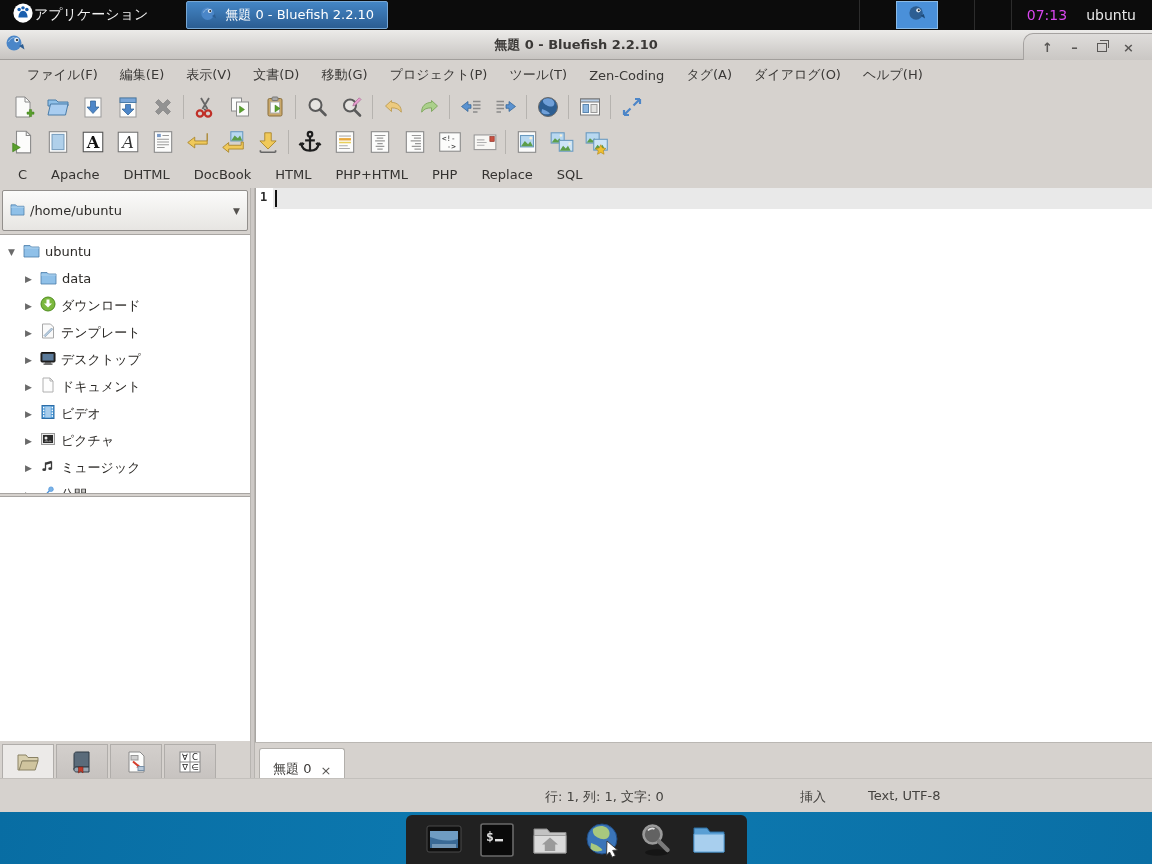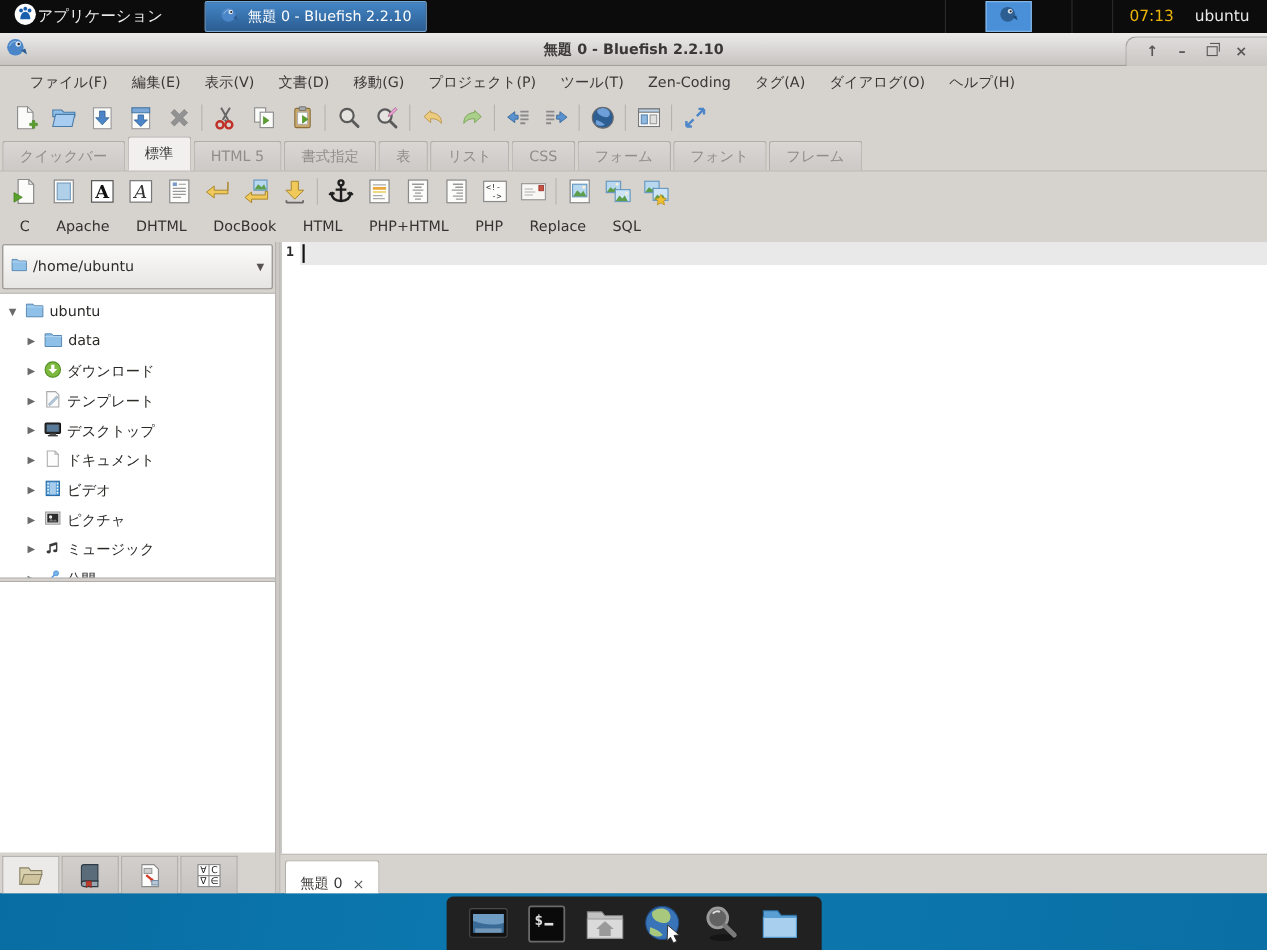--- a/index.html
+++ b/index.html
@@ -9,21 +9,21 @@
   
   .taskbar { height:30px; background:#0c0c0c; display:flex; align-items:stretch; color:#eeeeee; }
   .app-menu { display:flex; align-items:center; gap:0; padding:0 12px; }
   .app-menu-label { font-size:14px; color:#f2f2f2; }
   .task-window-btn { margin:1px 0 1px 26px; display:flex; align-items:center; gap:8px; padding:0 13px;
       background:linear-gradient(#4486c6,#2b5d92); border:1px solid #77a7d4; border-radius:2px; font-size:13px; color:#ffffff; }
   .tb-right { margin-left:auto; display:flex; align-items:stretch; }
   .tsep { width:1px; background:#2c2c2c; }
   .tray-btn { width:42px; margin:1px 0; background:#4a90d9; border:1px solid #8abbe8; display:flex; align-items:center; justify-content:center; }
   .tray-gap { width:36px; }
-  .clock { display:flex; align-items:center; padding:0 15px; font-size:14px; color:#eab308; }
+  .clock { display:flex; align-items:center; padding:0 15px; font-size:14px; color:#d946ef; }
   .user { display:flex; align-items:center; padding:0 16px 0 4px; font-size:14px; color:#e8e8e8; }
 
   
   .window { height:782px; background:#d6d2ce; display:flex; flex-direction:column; }
   .titlebar { height:30px; background:linear-gradient(#ecebe9,#c7c4c1); border-bottom:1px solid #a19e9b; position:relative; display:flex; align-items:center; }
   .titlebar-icon { margin-left:5px; }
   .titlebar-title { position:absolute; left:0; right:0; text-align:center; font-size:13px; font-weight:bold; color:#3a3836; }
   .win-controls { position:absolute; right:0; top:3px; height:27px; display:flex; align-items:center; padding:0 10px 0 10px;
       border:1px solid #a5a2a0; border-right:none; border-bottom:none; border-radius:10px 0 0 0; background:linear-gradient(#dedcda,#cac7c4); }
   .wc-btn { width:27px; text-align:center; font-size:13px; color:#5a5856; font-weight:bold; }
@@ -280,32 +280,20 @@
     <span class="tool-btn">
         <svg width="24" height="24" viewBox="0 0 24 24">
           <g fill="none" stroke="#4d86c8" stroke-width="2.2">
             <path d="M13.5 10.5L20 4M20 4v5M20 4h-5"></path>
             <path d="M10.5 13.5L4 20M4 20v-5M4 20h5"></path>
           </g>
         </svg>
       </span>
   </div>
 
-  <div class="quickbar">
-    <span class="qtab">クイックバー</span>
-    <span class="qtab active">標準</span>
-    <span class="qtab">HTML 5</span>
-    <span class="qtab">書式指定</span>
-    <span class="qtab">表</span>
-    <span class="qtab">リスト</span>
-    <span class="qtab">CSS</span>
-    <span class="qtab">フォーム</span>
-    <span class="qtab">フォント</span>
-    <span class="qtab">フレーム</span>
-  </div>
 
   <div class="html-toolbar">
     <span class="tool-btn">
         <svg width="26" height="26" viewBox="0 0 24 24">
           <path d="M6 2h9l4 4v16H6z" fill="#fcfcfb" stroke="#8a8a8a"></path>
           <path d="M15 2v4h4" fill="none" stroke="#8a8a8a"></path>
           <path d="M2.5 13l7 4-7 4z" fill="#5aa02c" stroke="#3d7d18" stroke-width="0.6"></path>
         </svg>
       </span>
     <span class="tool-btn">
@@ -612,20 +600,25 @@
       </div>
       <div class="doctab-row">
         <div class="doc-tab">
           <span>無題 0</span>
           <span class="doc-close">×</span>
         </div>
       </div>
     </div>
   </div>
 
+  <div class="statusbar">
+    <span class="sb-pos">行: 1, 列: 1, 文字: 0</span>
+    <span class="sb-ins">挿入</span>
+    <span class="sb-enc">Text, UTF-8</span>
+  </div>
 </div>
 
 <div class="desktop">
   <div class="dock">
     <span class="dock-btn">
         <svg width="40" height="40" viewBox="0 0 40 40">
           <rect x="3" y="6" width="34" height="26" rx="2" fill="#101010" stroke="#4a4a4a"></rect>
           <rect x="6" y="11" width="28" height="17" fill="#3a6a96"></rect>
           <path d="M6 11h28v8c-10 3-20 1-28-2z" fill="#6f9cc2"></path>
           <rect x="8" y="24" width="24" height="4" fill="#9ab8d0" opacity="0.6"></rect>

